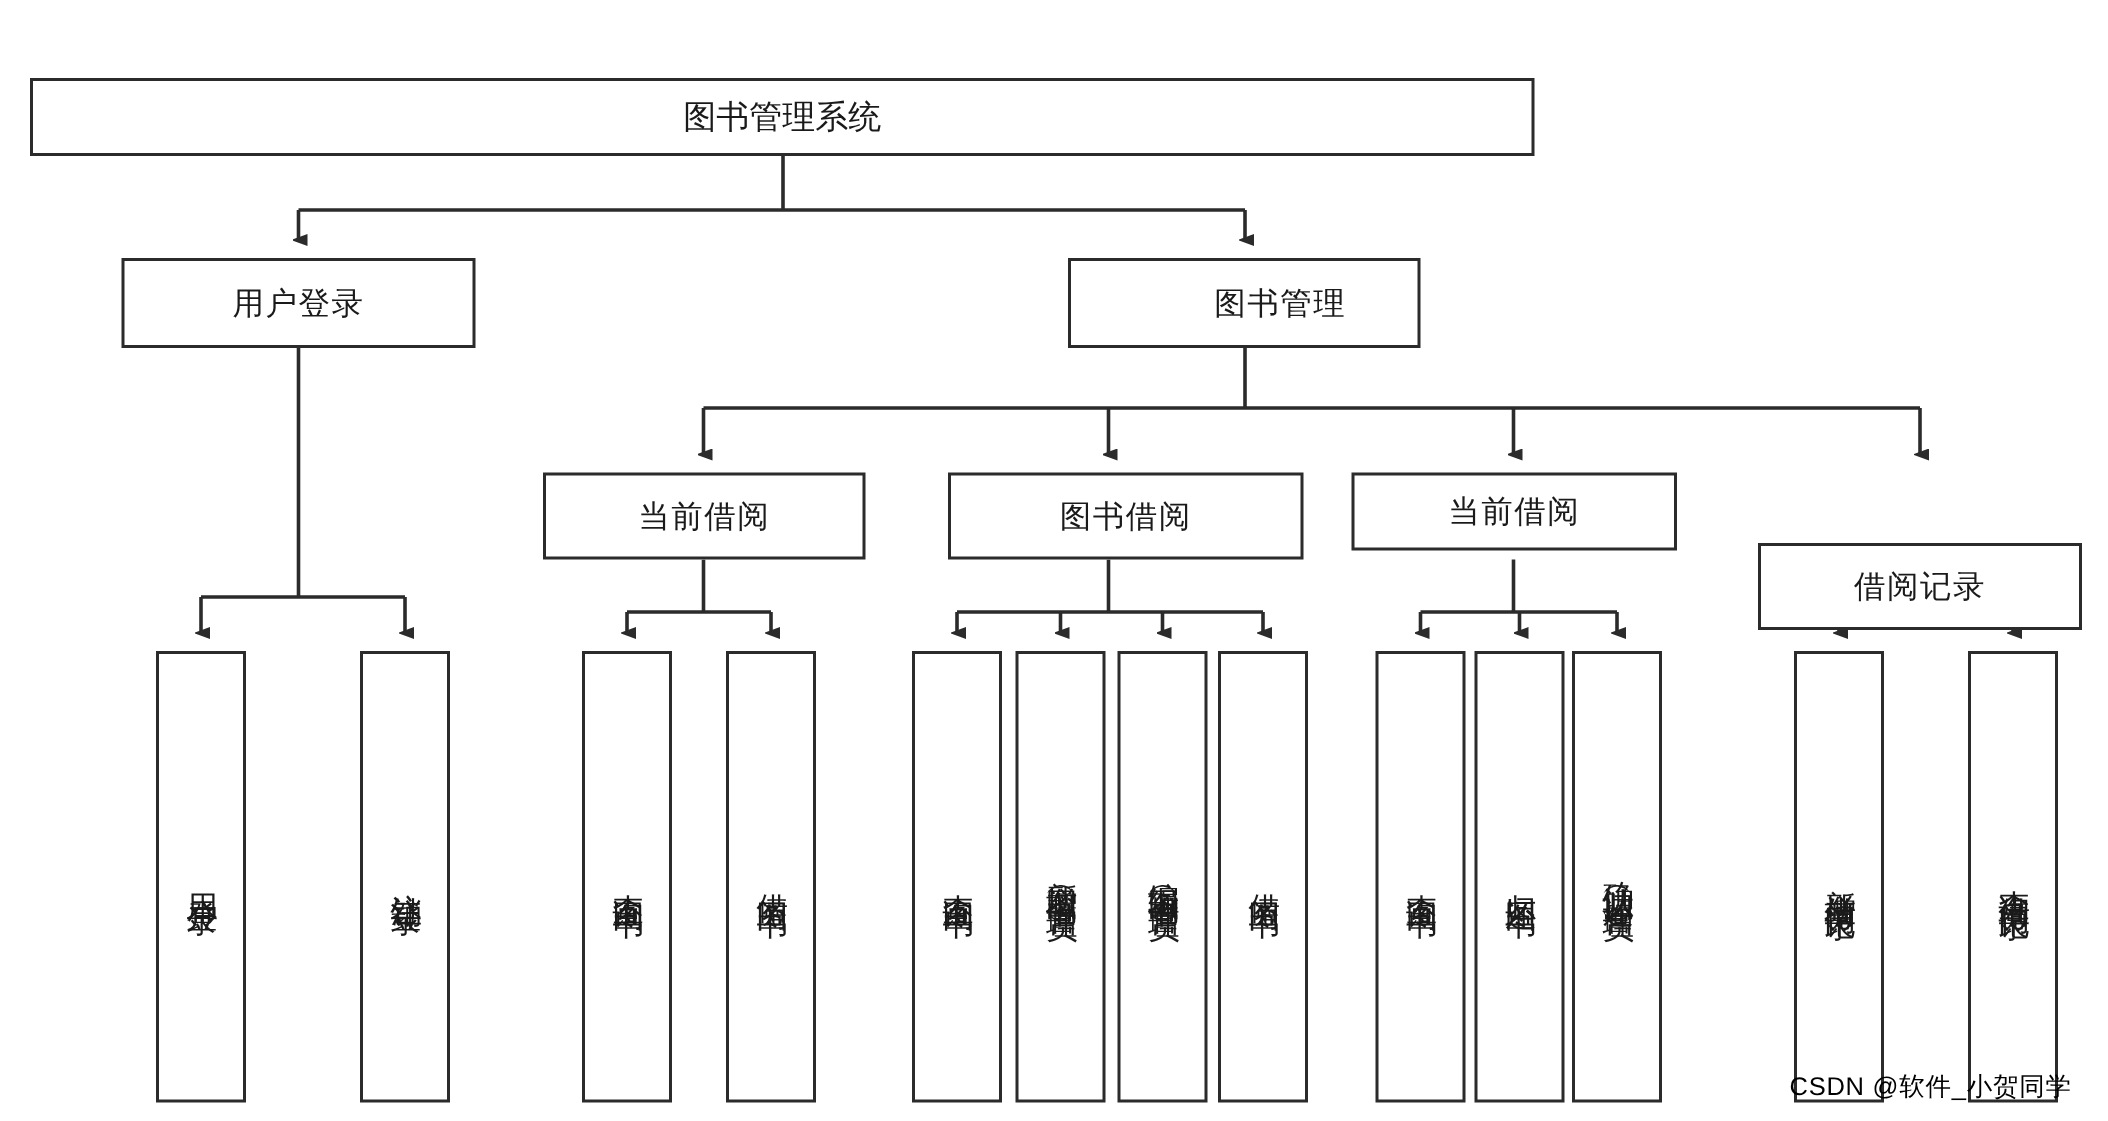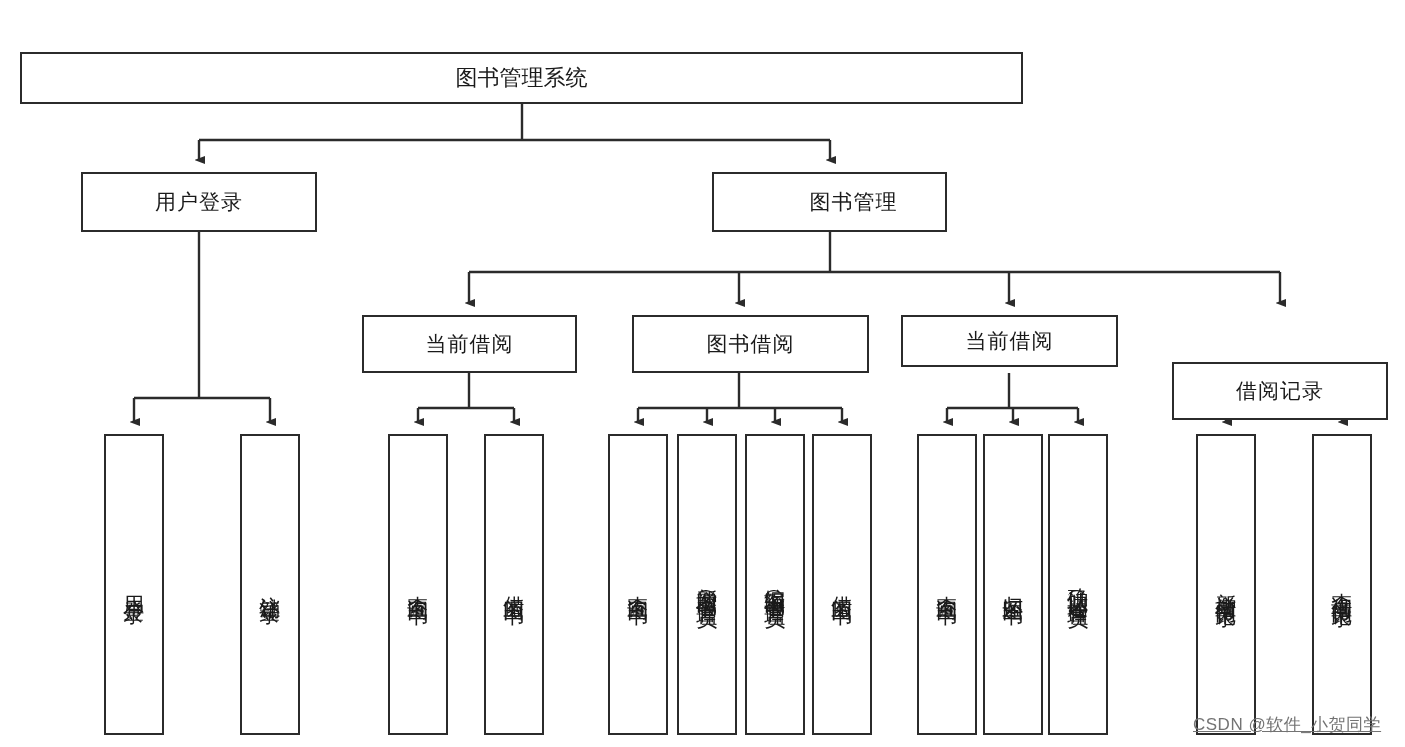--- a/index.html
+++ b/index.html
@@ -57,24 +57,23 @@
     color: #1a1a1a;
   }
   .htext {
     white-space: nowrap;
   }
   .watermark {
     position: absolute;
     left: 1193px;
     top: 713px;
     font-size: 17px;
-    color: #737373;
+    color: #000000;
     letter-spacing: 0.5px;
     white-space: nowrap;
-    text-decoration: underline;
   }
 </style>
 </head>
 <body>
 
 <div id="canvas">
 
   <svg id="edges" width="1405" height="747" viewBox="0 0 1405 747" xmlns="http://www.w3.org/2000/svg">
     <defs>
       <marker id="arw" markerWidth="10" markerHeight="10" refX="4" refY="6" orient="auto" markerUnits="userSpaceOnUse">

